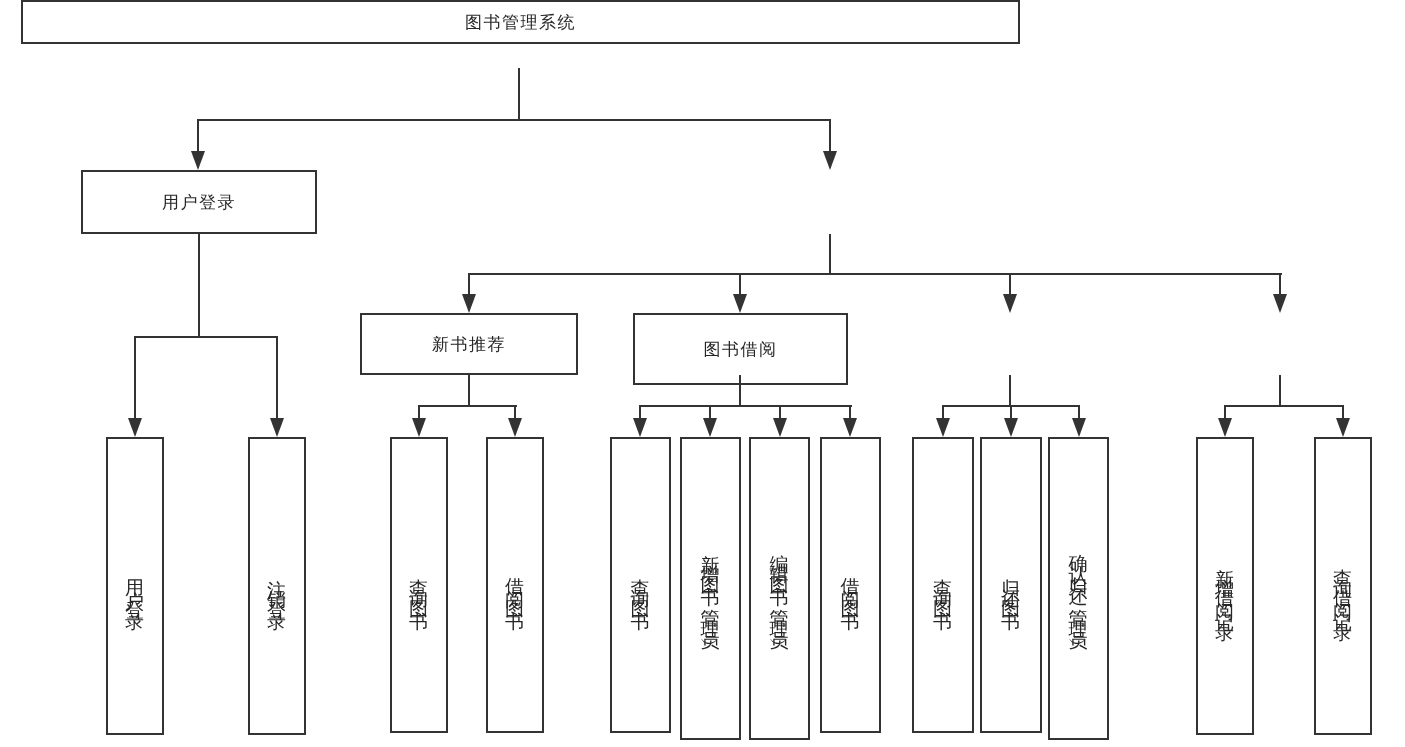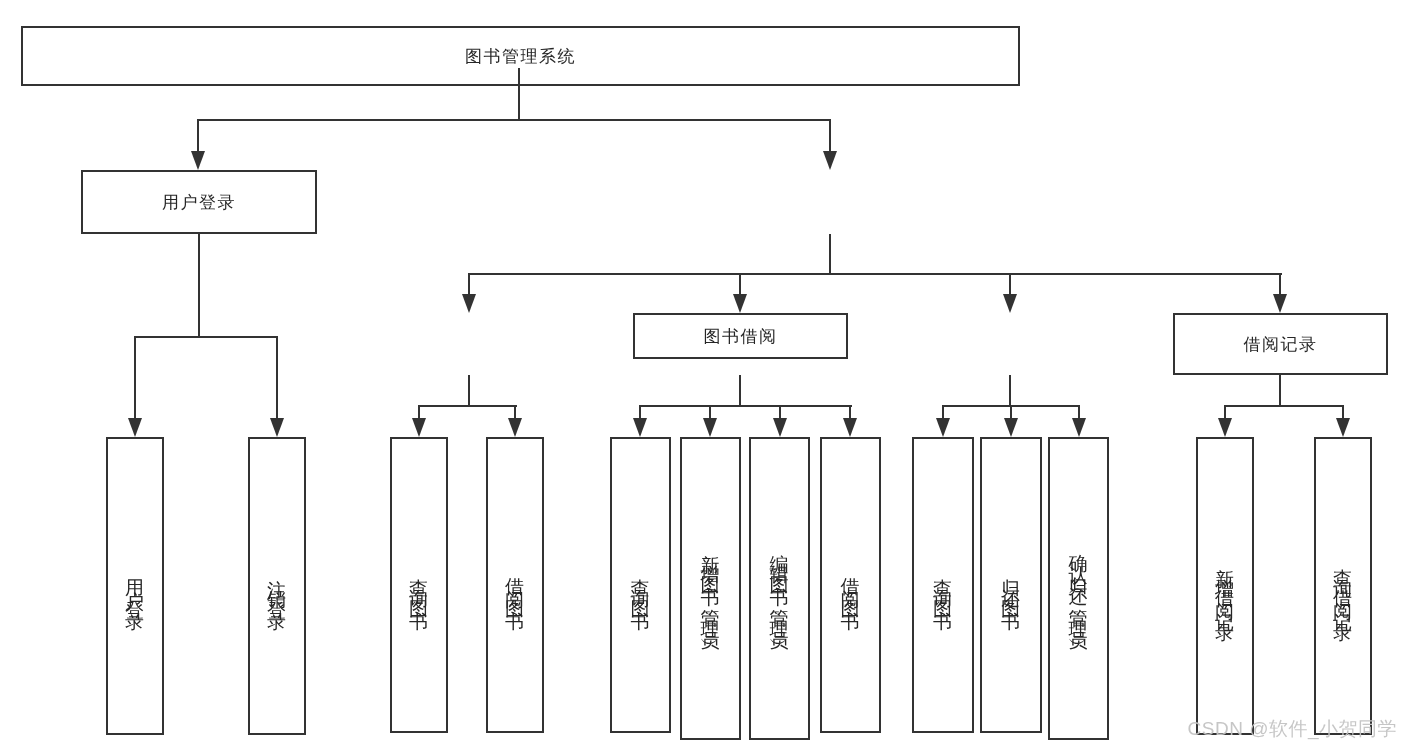--- a/index.html
+++ b/index.html
@@ -34,21 +34,21 @@
   .watermark{
     position:absolute;right:8px;top:716px;z-index:10;
     font-size:19px;color:var(--wm);letter-spacing:0.5px;opacity:.95;
   }
 </style>
 </head>
 <body>
 
 <div class="canvas">
 
-  <div class="box h" style="left:21px;top:26px;width:999px;height:60px;">图书管理系统</div>
+  <div class="box h" style="left:21px;top:0;width:999px;height:44px;">图书管理系统</div>
 
   <div class="vl" style="left:518px;top:68px;height:51px;"></div>
   <div class="hl" style="left:197px;top:119px;width:634px;"></div>
   <div class="vl" style="left:197px;top:119px;height:33px;"></div>
   <div class="arr" style="left:191px;top:151px;"></div>
   <div class="vl" style="left:829px;top:119px;height:33px;"></div>
   <div class="arr" style="left:823px;top:151px;"></div>
 
   <div class="box h" style="left:81px;top:170px;width:236px;height:64px;">用户登录</div>
 
@@ -63,22 +63,22 @@
   <div class="hl" style="left:468px;top:273px;width:814px;"></div>
   <div class="vl" style="left:468px;top:273px;height:22px;"></div>
   <div class="arr" style="left:462px;top:294px;"></div>
   <div class="vl" style="left:739px;top:273px;height:22px;"></div>
   <div class="arr" style="left:733px;top:294px;"></div>
   <div class="vl" style="left:1009px;top:273px;height:22px;"></div>
   <div class="arr" style="left:1003px;top:294px;"></div>
   <div class="vl" style="left:1279px;top:273px;height:22px;"></div>
   <div class="arr" style="left:1273px;top:294px;"></div>
 
-  <div class="box h" style="left:633px;top:313px;width:215px;height:46px;">图书借阅</div>
-  <div class="box h" style="left:1173px;top:313px;width:215px;height:62px;">借阅记录</div>
+  <div class="box h" style="left:360px;top:313px;width:218px;height:62px;">新书推荐</div>
+  <div class="box h" style="left:633px;top:313px;width:215px;height:72px;">图书借阅</div>
 
   <div class="vl" style="left:468px;top:375px;height:31px;"></div>
   <div class="hl" style="left:418px;top:405px;width:99px;"></div>
   <div class="vl" style="left:418px;top:405px;height:14px;"></div>
   <div class="arr" style="left:412px;top:418px;"></div>
   <div class="vl" style="left:514px;top:405px;height:14px;"></div>
   <div class="arr" style="left:508px;top:418px;"></div>
 
   <div class="vl" style="left:739px;top:375px;height:31px;"></div>
   <div class="hl" style="left:639px;top:405px;width:213px;"></div>
@@ -118,15 +118,14 @@
   <div class="box v" style="left:749px;top:437px;width:61px;height:303px;">编辑图书（管理员）</div>
   <div class="box v" style="left:820px;top:437px;width:61px;height:296px;">借阅图书</div>
 
   <div class="box v" style="left:912px;top:437px;width:62px;height:296px;">查询图书</div>
   <div class="box v" style="left:980px;top:437px;width:62px;height:296px;">归还图书</div>
   <div class="box v" style="left:1048px;top:437px;width:61px;height:303px;">确认归还（管理员）</div>
 
   <div class="box v" style="left:1196px;top:437px;width:58px;height:298px;">新增借阅记录</div>
   <div class="box v" style="left:1314px;top:437px;width:58px;height:298px;">查询借阅记录</div>
 
-  <div class="watermark">CSDN @软件_小贺同学</div>
 
 </div>
 
 </body></html>

